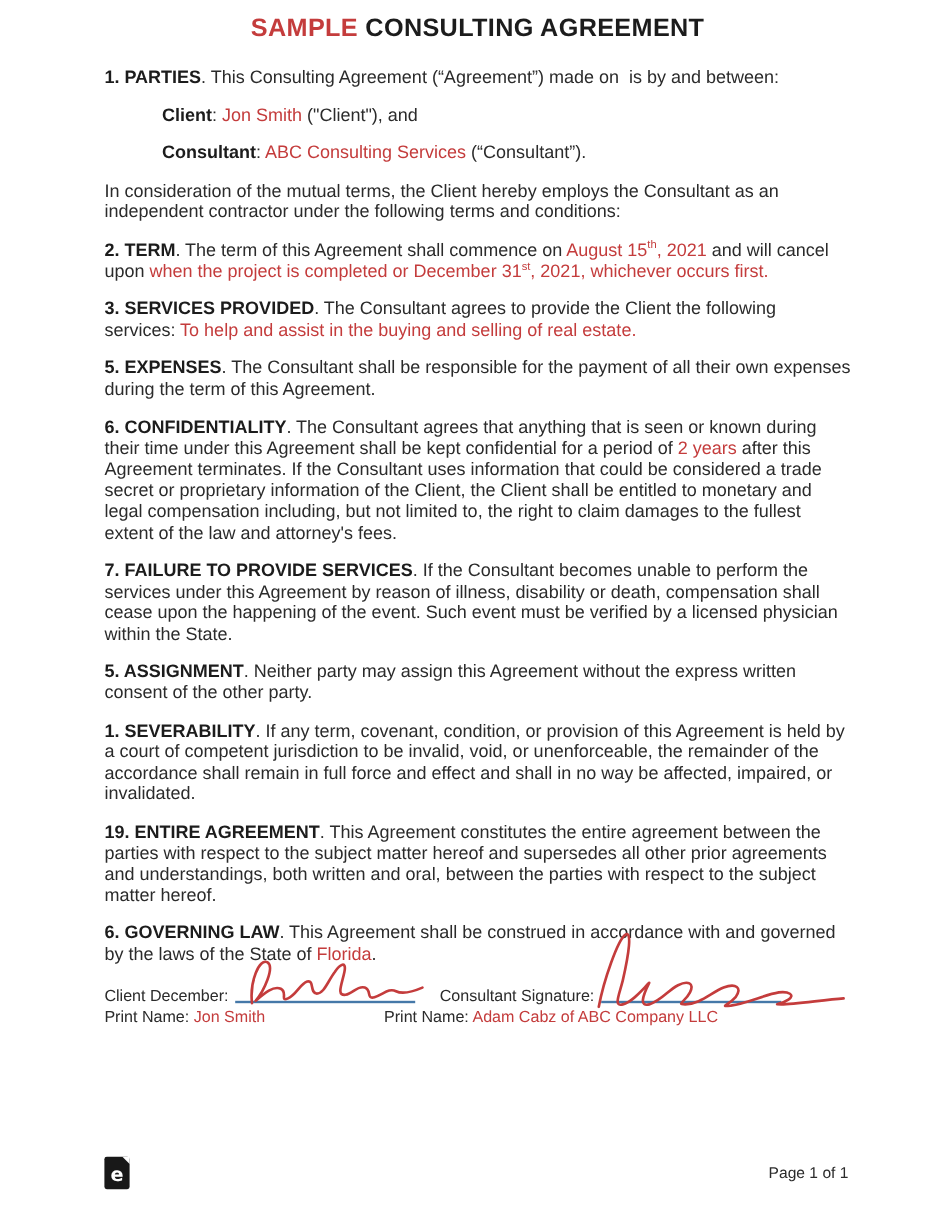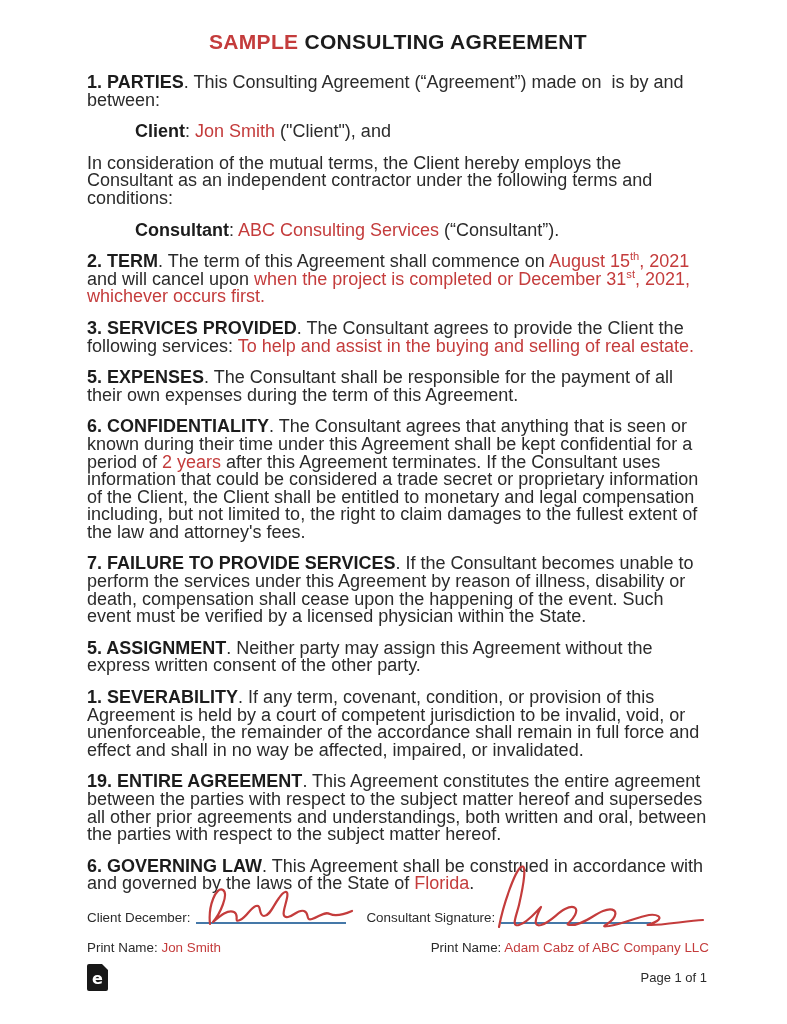--- a/index.html
+++ b/index.html
@@ -13,32 +13,32 @@
   *{box-sizing:border-box;}
   html,body{margin:0;padding:0;background:var(--page-white);}
   .page{
     position:relative;
     width:787px;height:1024px;
     background:var(--page-white);
     font-family:"Liberation Sans", sans-serif;
     color:var(--text);
     overflow:hidden;
   }
-  .content{padding:30px 78px 0 87px;}
+  .content{padding:12px 78px 0 87px;}
   .doc-title{
     margin:0 0 20px 0;
     text-align:center;
     font-size:21px;
     font-weight:bold;
     letter-spacing:.3px;
     color:var(--heading);
   }
   .doc-title .sample{color:var(--accent-red);}
   .para{
-    font-size:18px;
+    font-size:15px;
     line-height:17.6px;
     margin:0 0 14px 0;
     color:var(--text);
   }
   .para.indent{margin-left:48px;}
   .para strong{color:var(--heading);}
   .red{color:var(--accent-red);}
   sup{font-size:.62em;line-height:0;vertical-align:super;}
 
   
@@ -49,21 +49,21 @@
     display:inline-block;
     width:150px;height:15px;
     border-bottom:2px solid var(--signature-line-blue);
     margin:0 6px 1px 6px;
   }
   .sig-line svg{position:absolute;overflow:visible;pointer-events:none;}
   .sig-line.client svg{left:4px;bottom:-8px;}
   .sig-line.consultant svg{left:-10px;bottom:-11px;}
   .scribble path{fill:none;stroke:var(--accent-red);stroke-width:2.2;stroke-linecap:round;stroke-linejoin:round;}
   .consultant-label{margin-left:14px;}
-  .print-row{display:flex;margin-top:15px;font-size:13.4px;justify-content:space-between;}
+  .print-row{display:flex;margin-top:3px;font-size:13.4px;}
   .print-cell-left{width:233px;}
 
   
   .footer{
     position:absolute;left:87px;right:80px;top:964px;
     display:flex;justify-content:space-between;align-items:flex-start;
   }
   .eforms-logo{
     position:relative;width:21px;height:27px;
     background:var(--logo-black);
@@ -87,22 +87,22 @@
 <body>
 
 <div class="page">
   <div class="content">
 
     <h1 class="doc-title"><span class="sample">SAMPLE</span> <span>CONSULTING AGREEMENT</span></h1>
 
     <div>
         <p class="para"><strong>1. PARTIES</strong><span>. This Consulting Agreement (“Agreement”) made on &nbsp;is by and between:</span></p>
         <p class="para indent"><strong>Client</strong><span>: </span><span class="red">Jon Smith</span><span> ("Client"), and</span></p>
+        <p class="para indent"><strong>Consultant</strong><span>: </span><span class="red">ABC Consulting Services</span><span> (“Consultant”).</span></p>
         <p class="para"><span>In consideration of the mutual terms, the Client hereby employs the Consultant as an independent contractor under the following terms and conditions:</span></p>
-        <p class="para indent"><strong>Consultant</strong><span>: </span><span class="red">ABC Consulting Services</span><span> (“Consultant”).</span></p>
         <p class="para"><strong>2. TERM</strong><span>. The term of this Agreement shall commence on </span><span class="red">August 15</span><span class="red"><sup>th</sup></span><span class="red">, 2021</span><span> and will cancel upon </span><span class="red">when the project is completed or December 31</span><span class="red"><sup>st</sup></span><span class="red">, 2021, whichever occurs first.</span></p>
         <p class="para"><strong>3. SERVICES PROVIDED</strong><span>. The Consultant agrees to provide the Client the following services: </span><span class="red">To help and assist in the buying and selling of real estate.</span></p>
         <p class="para"><strong>5. EXPENSES</strong><span>. The Consultant shall be responsible for the payment of all their own expenses during the term of this Agreement.</span></p>
         <p class="para"><strong>6. CONFIDENTIALITY</strong><span>. The Consultant agrees that anything that is seen or known during their time under this Agreement shall be kept confidential for a period of </span><span class="red">2 years</span><span> after this Agreement terminates. If the Consultant uses information that could be considered a trade secret or proprietary information of the Client, the Client shall be entitled to monetary and legal compensation including, but not limited to, the right to claim damages to the fullest extent of the law and attorney's fees.</span></p>
         <p class="para"><strong>7. FAILURE TO PROVIDE SERVICES</strong><span>. If the Consultant becomes unable to perform the services under this Agreement by reason of illness, disability or death, compensation shall cease upon the happening of the event. Such event must be verified by a licensed physician within the State.</span></p>
         <p class="para"><strong>5. ASSIGNMENT</strong><span>. Neither party may assign this Agreement without the express written consent of the other party.</span></p>
         <p class="para"><strong>1. SEVERABILITY</strong><span>. If any term, covenant, condition, or provision of this Agreement is held by a court of competent jurisdiction to be invalid, void, or unenforceable, the remainder of the accordance shall remain in full force and effect and shall in no way be affected, impaired, or invalidated.</span></p>
         <p class="para"><strong>19. ENTIRE AGREEMENT</strong><span>. This Agreement constitutes the entire agreement between the parties with respect to the subject matter hereof and supersedes all other prior agreements and understandings, both written and oral, between the parties with respect to the subject matter hereof.</span></p>
         <p class="para"><strong>6. GOVERNING LAW</strong><span>. This Agreement shall be construed in accordance with and governed by the laws of the State of </span><span class="red">Florida</span><span>.</span></p>
       </div>

